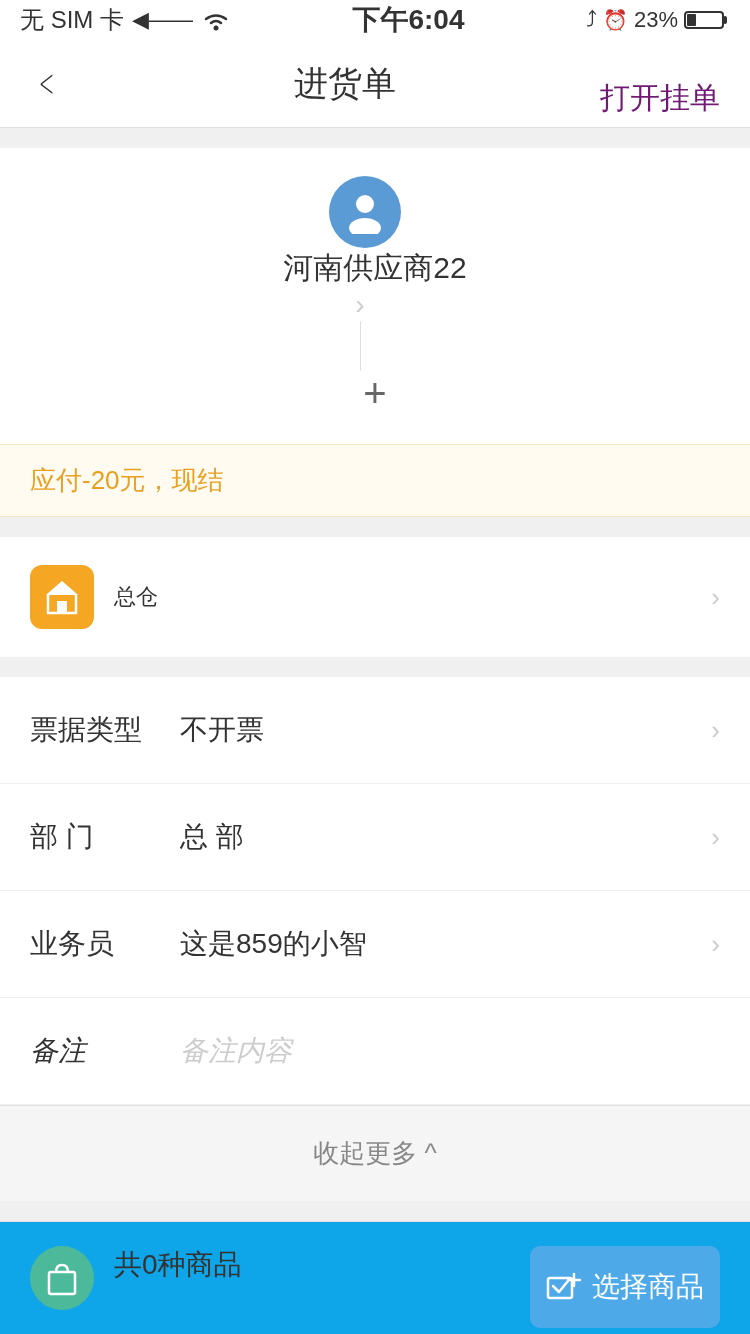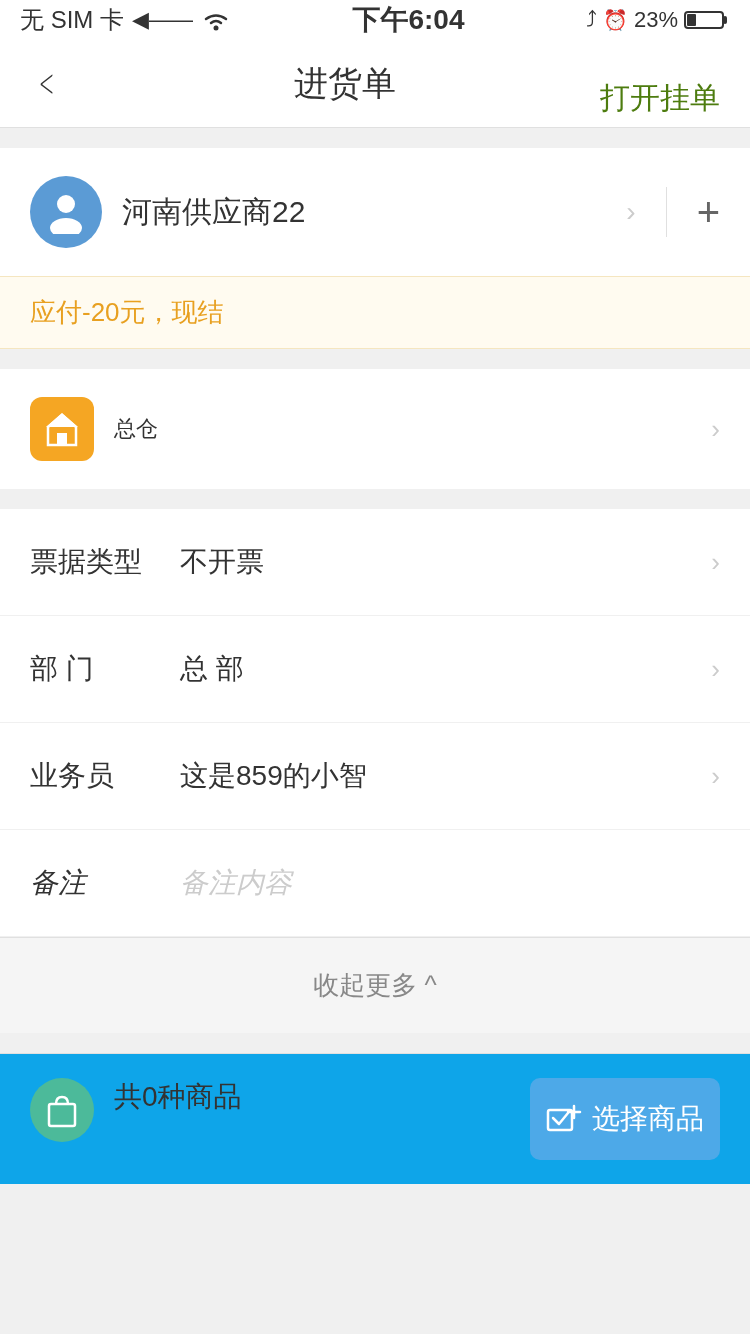--- a/index.html
+++ b/index.html
@@ -44,21 +44,21 @@
       cursor: pointer;
       min-width: 60px;
     }
     .nav-title {
       font-size: 34px;
       font-weight: 500;
       color: #333;
     }
     .nav-action {
       font-size: 30px;
-      color: #4d7c0f;
+      color: #701a75;
       cursor: pointer;
       min-width: 100px;
       text-align: right;
       margin-top: 29px;
     }
 
     
     .section-gap {
       height: 20px;
       background: #f0f0f0;
@@ -70,20 +70,21 @@
       margin-bottom: 0;
     }
 
     
     .supplier-row {
       display: flex;
       align-items: center;
       padding: 28px 30px;
       background: #fff;
       border-bottom: none;
+      flex-direction: column;
     }
     .supplier-avatar {
       width: 72px;
       height: 72px;
       border-radius: 50%;
       background: #5b9bd5;
       display: flex;
       align-items: center;
       justify-content: center;
       margin-right: 20px;

